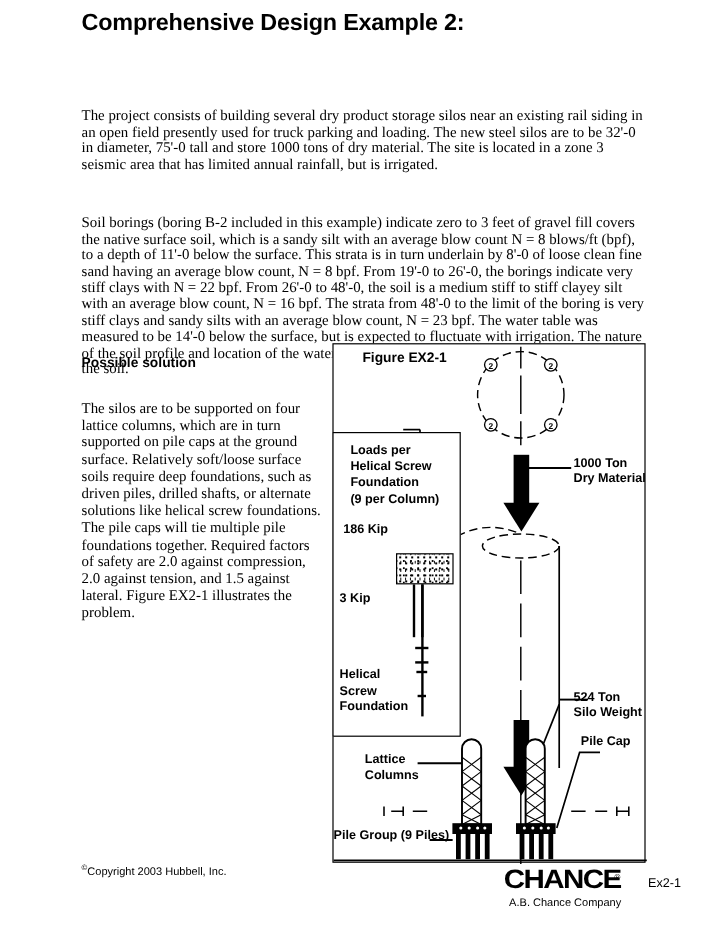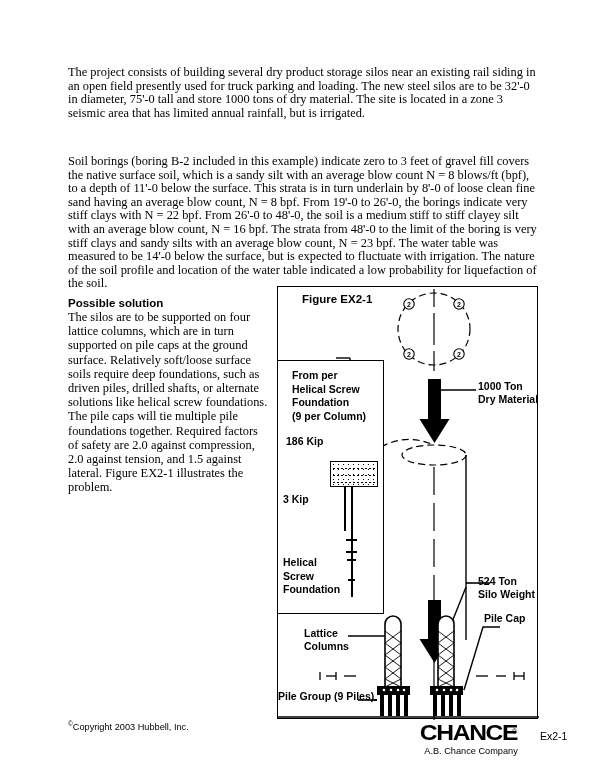--- a/index.html
+++ b/index.html
@@ -30,20 +30,21 @@
   .sec-head {
     font-family: "Liberation Sans", sans-serif;
     font-weight: bold;
     font-size: 11.5px;
     margin-bottom: 1px;
   }
   .body-par {
     font-size: 12.4px;
     line-height: 13.6px;
     text-align: left;
+    margin-top: 24px;
   }
 
   #problem-block {
     position: absolute;
     left: 68px; top: 66px; width: 472px;
   }
   #borings-block {
     position: absolute;
     left: 68px; top: 155px; width: 472px;
   }
@@ -180,20 +181,21 @@
     position: absolute;
     left: 540px; top: 730px;
     font-family: "Liberation Sans", sans-serif;
     font-size: 10.5px;
   }
 </style>
 </head>
 <body>
 
 <div id="page-title">
+  <div>Comprehensive Design Example 2:</div>
 </div>
 
 <div id="problem-block">
   <div class="body-par">The project consists of building several dry product storage silos near an existing rail siding in an open field presently used for truck parking and loading.  The new steel silos are to be 32'-0 in diameter, 75'-0 tall and store 1000 tons of dry material.  The site is located in a zone 3 seismic area that has limited annual rainfall, but is irrigated.</div>
 </div>
 
 <div id="borings-block">
   <div class="body-par">Soil borings (boring B-2 included in this example) indicate zero to 3 feet of gravel fill covers the native surface soil, which is a sandy silt with an average blow count N = 8 blows/ft (bpf), to a depth of 11'-0 below the surface.  This strata is in turn underlain by 8'-0 of loose clean fine sand having an average blow count, N = 8 bpf.  From 19'-0 to 26'-0, the borings indicate very stiff clays with N = 22 bpf.  From 26'-0 to 48'-0, the soil is a medium stiff to stiff clayey silt with an average blow count, N = 16 bpf.  The strata from 48'-0 to the limit of the boring is very stiff clays and sandy silts with an average blow count, N = 23 bpf.  The water table was measured to be 14'-0 below the surface, but is expected to fluctuate with irrigation.  The nature of the soil profile and location of the water table indicated a low probability for liquefaction of the soil.</div>
 </div>
 
@@ -361,21 +363,21 @@
     </g>
 
     <line x1="12" y1="119" x2="12" y2="123" stroke="#000" stroke-width="1.2"></line>
 
     <path d="M 22 222 L 48 180 L 70 180" fill="none" stroke="#000" stroke-width="1.4"></path>
   </svg>
 
   <div id="loads-box">
 
     <div class="fig-label" id="loads-title">
-      <div>From per</div>
+      <div>Loads per</div>
       <div>Helical Screw</div>
       <div>Foundation</div>
       <div>(9 per Column)</div>
     </div>
 
     <div class="fig-label" id="kip186">186 Kip</div>
 
     <div class="fig-label" id="kip3">3 Kip</div>
 
     <div class="fig-label" id="hsf-label">

